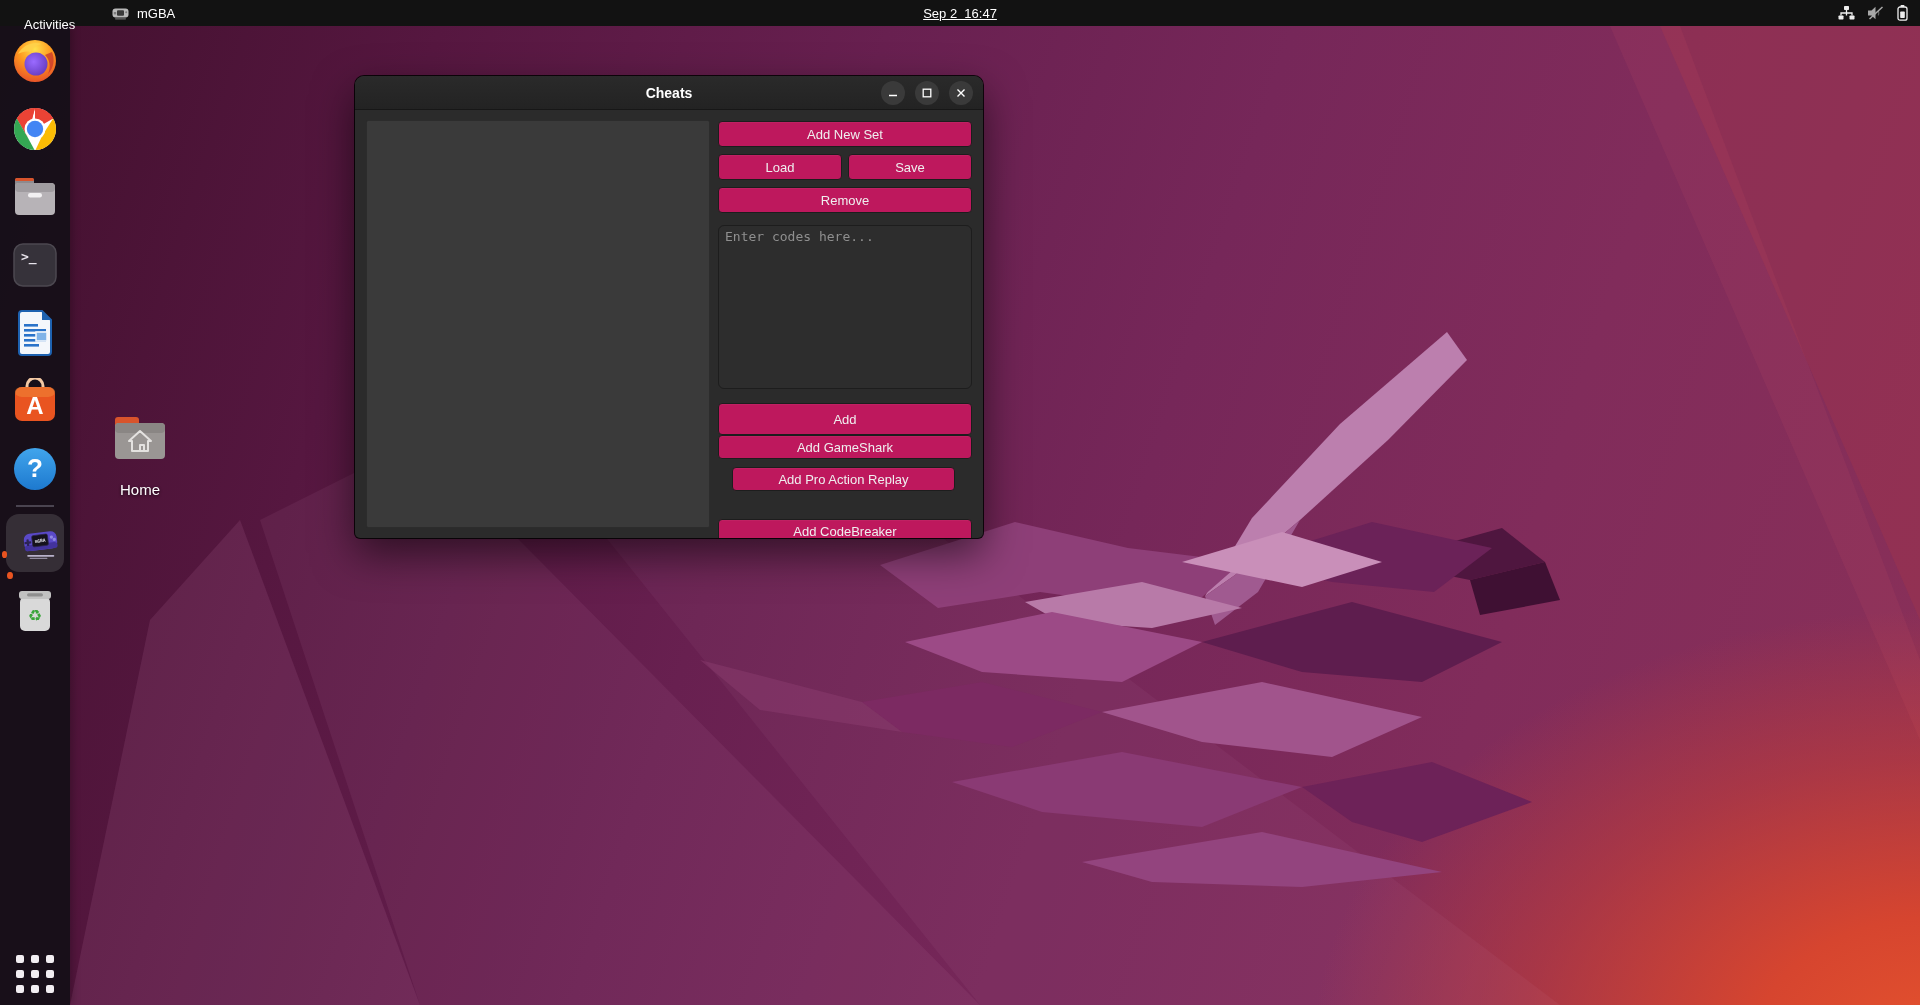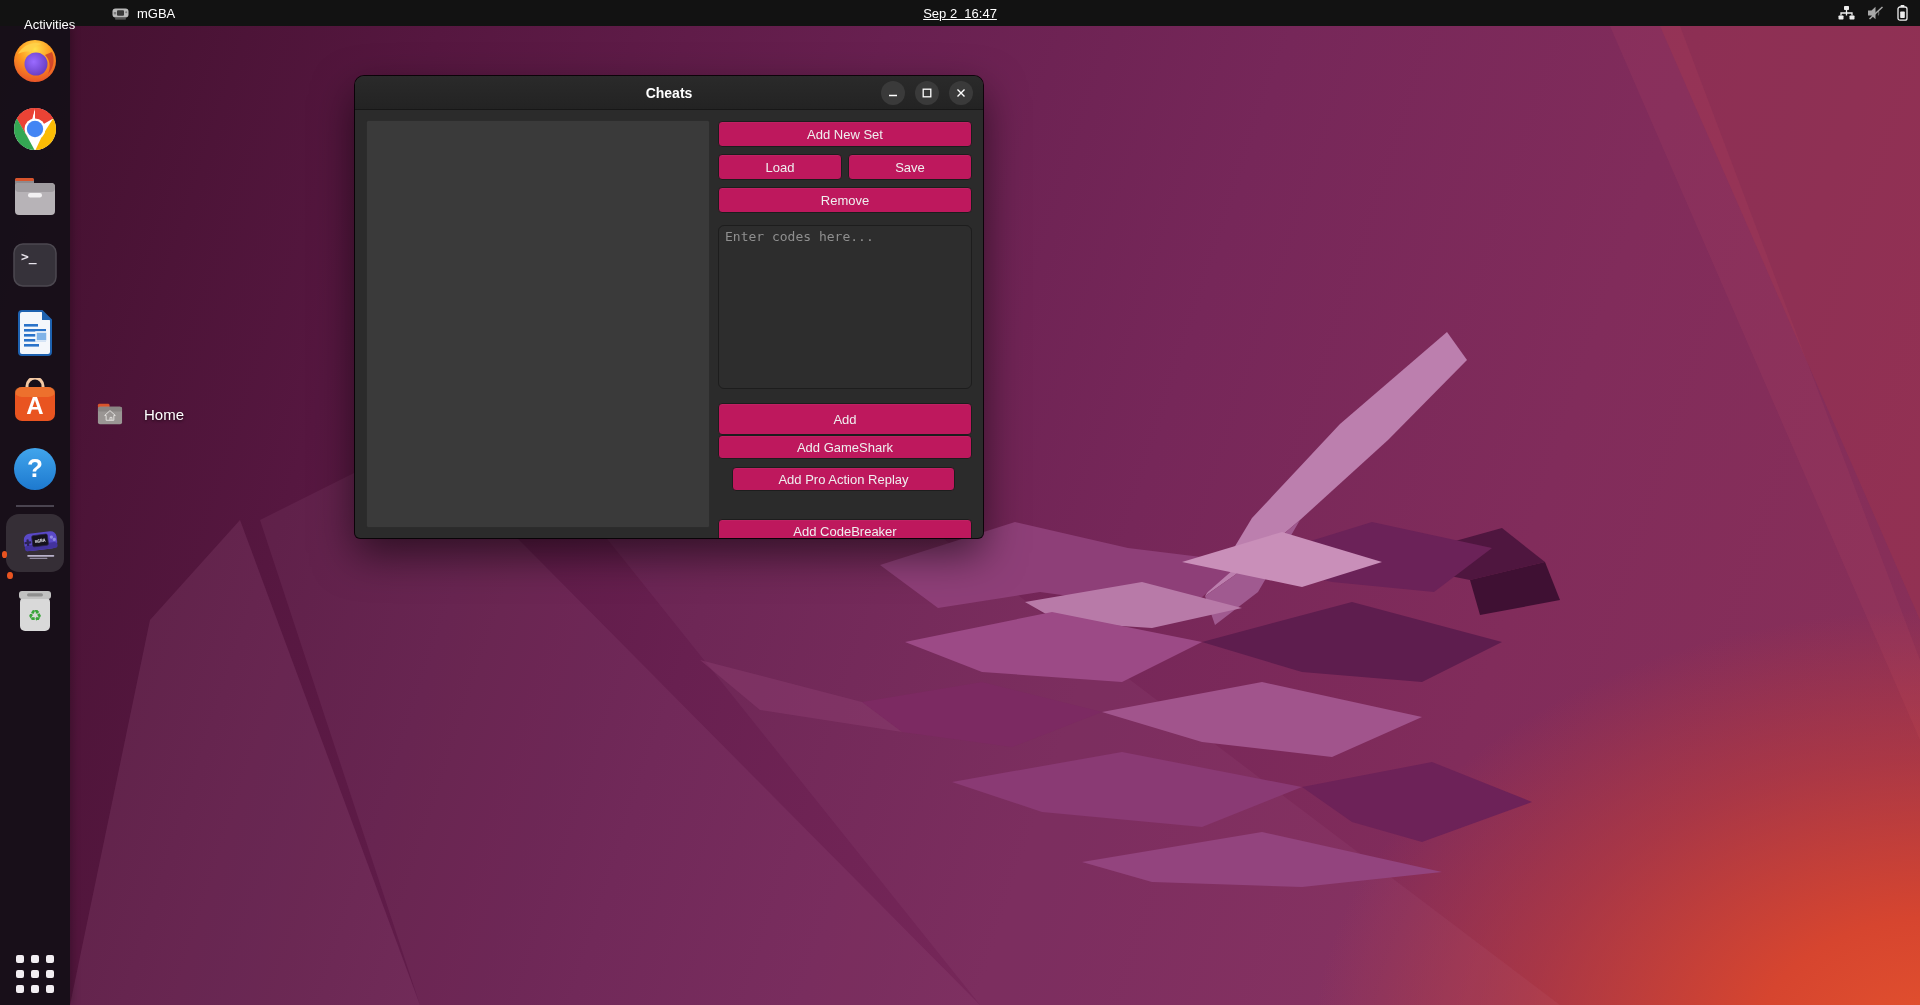--- a/index.html
+++ b/index.html
@@ -40,21 +40,21 @@
     background:rgba(255,255,255,0.13);
   }
   .dock-item.active > * { position:relative; }
   .run-dot { position:absolute; left:-9px; width:7px; height:7px; border-radius:50%; background:#e95420; }
   .run-dot.d1 { top:11px; } .run-dot.d2 { top:32px; }
   .dock-sep { width:38px; height:2px; background:#4a4450; margin:-8px 0; flex:0 0 auto; }
   .app-grid { margin-top:auto; margin-bottom:12px; display:grid; grid-template-columns:repeat(3,8px); grid-template-rows:repeat(3,8px); gap:7px; cursor:pointer; }
   .app-grid span { background:#f2eef2; border-radius:2px; }
 
   
-  .home-shortcut { position:absolute; left:96px; top:391px; width:88px; display:flex; flex-direction:row; align-items:center; gap:20px; cursor:pointer; z-index:5; }
+  .home-shortcut { position:absolute; left:96px; top:415px; width:88px; display:flex; flex-direction:column; align-items:center; gap:20px; cursor:pointer; z-index:5; }
   .home-shortcut .label { color:#fff; font-size:15px; text-shadow:0 1px 3px rgba(0,0,0,0.7); }
 
   
   .window {
     position:absolute; left:355px; top:76px; width:628px; height:462px;
     background:#2b2b2b; border-radius:9px 9px 5px 5px;
     box-shadow:0 0 0 1px rgba(0,0,0,0.85), 0 16px 42px rgba(0,0,0,0.55);
     z-index:30; overflow:hidden;padding-left:44px;
   }
   .titlebar {

